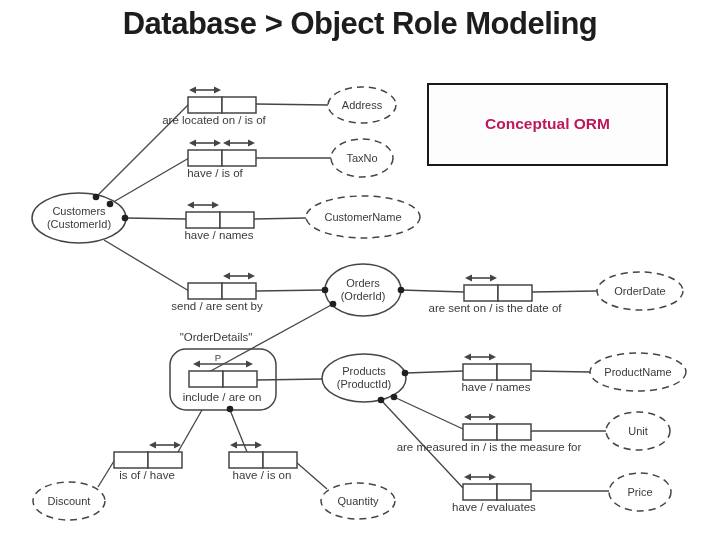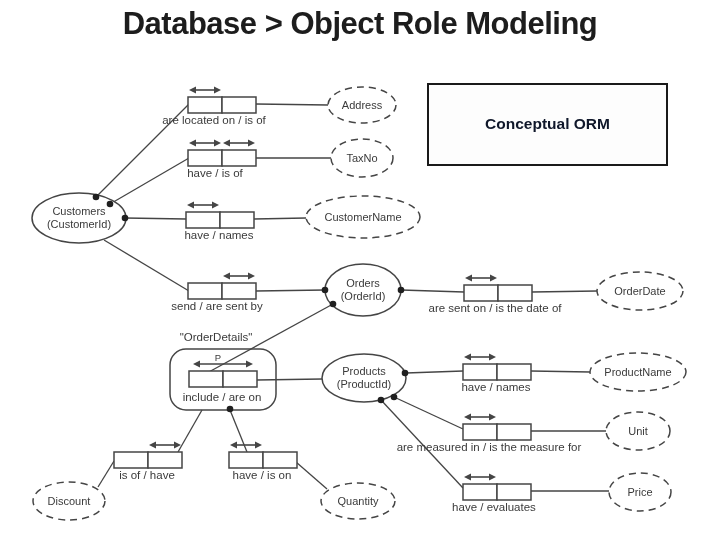--- a/index.html
+++ b/index.html
@@ -3,21 +3,21 @@
 <meta charset="utf-8">
 <style>
   html,body{margin:0;padding:0;background:#fff;}
   .stage{position:relative;width:720px;height:540px;background:#fff;overflow:hidden;
          font-family:"Liberation Sans",sans-serif;}
   .title{position:absolute;top:6px;left:0;width:100%;text-align:center;
          font-size:31px;font-weight:bold;letter-spacing:-0.5px;color:#1d1d1d;white-space:nowrap;}
   .legend{position:absolute;left:427px;top:83px;width:237px;height:79px;
           border:2px solid #1a1a1a;background:#fdfdfd;
           display:flex;flex-direction:column;justify-content:center;
-          text-align:center;font-weight:bold;font-size:15.5px;line-height:1.22;color:#0f172a;}
+          text-align:center;font-weight:bold;font-size:15.5px;line-height:1.22;color:#be185d;}
   svg.diagram{position:absolute;left:0;top:0;}
   svg.diagram text{font-family:"Liberation Sans",sans-serif;}
 </style>
 </head>
 <body>
 
 <div class="stage">
   <div class="title">Database &gt; Object Role Modeling</div>
 
   <svg class="diagram" id="diagram-svg" width="720" height="540" viewBox="0 0 720 540">

